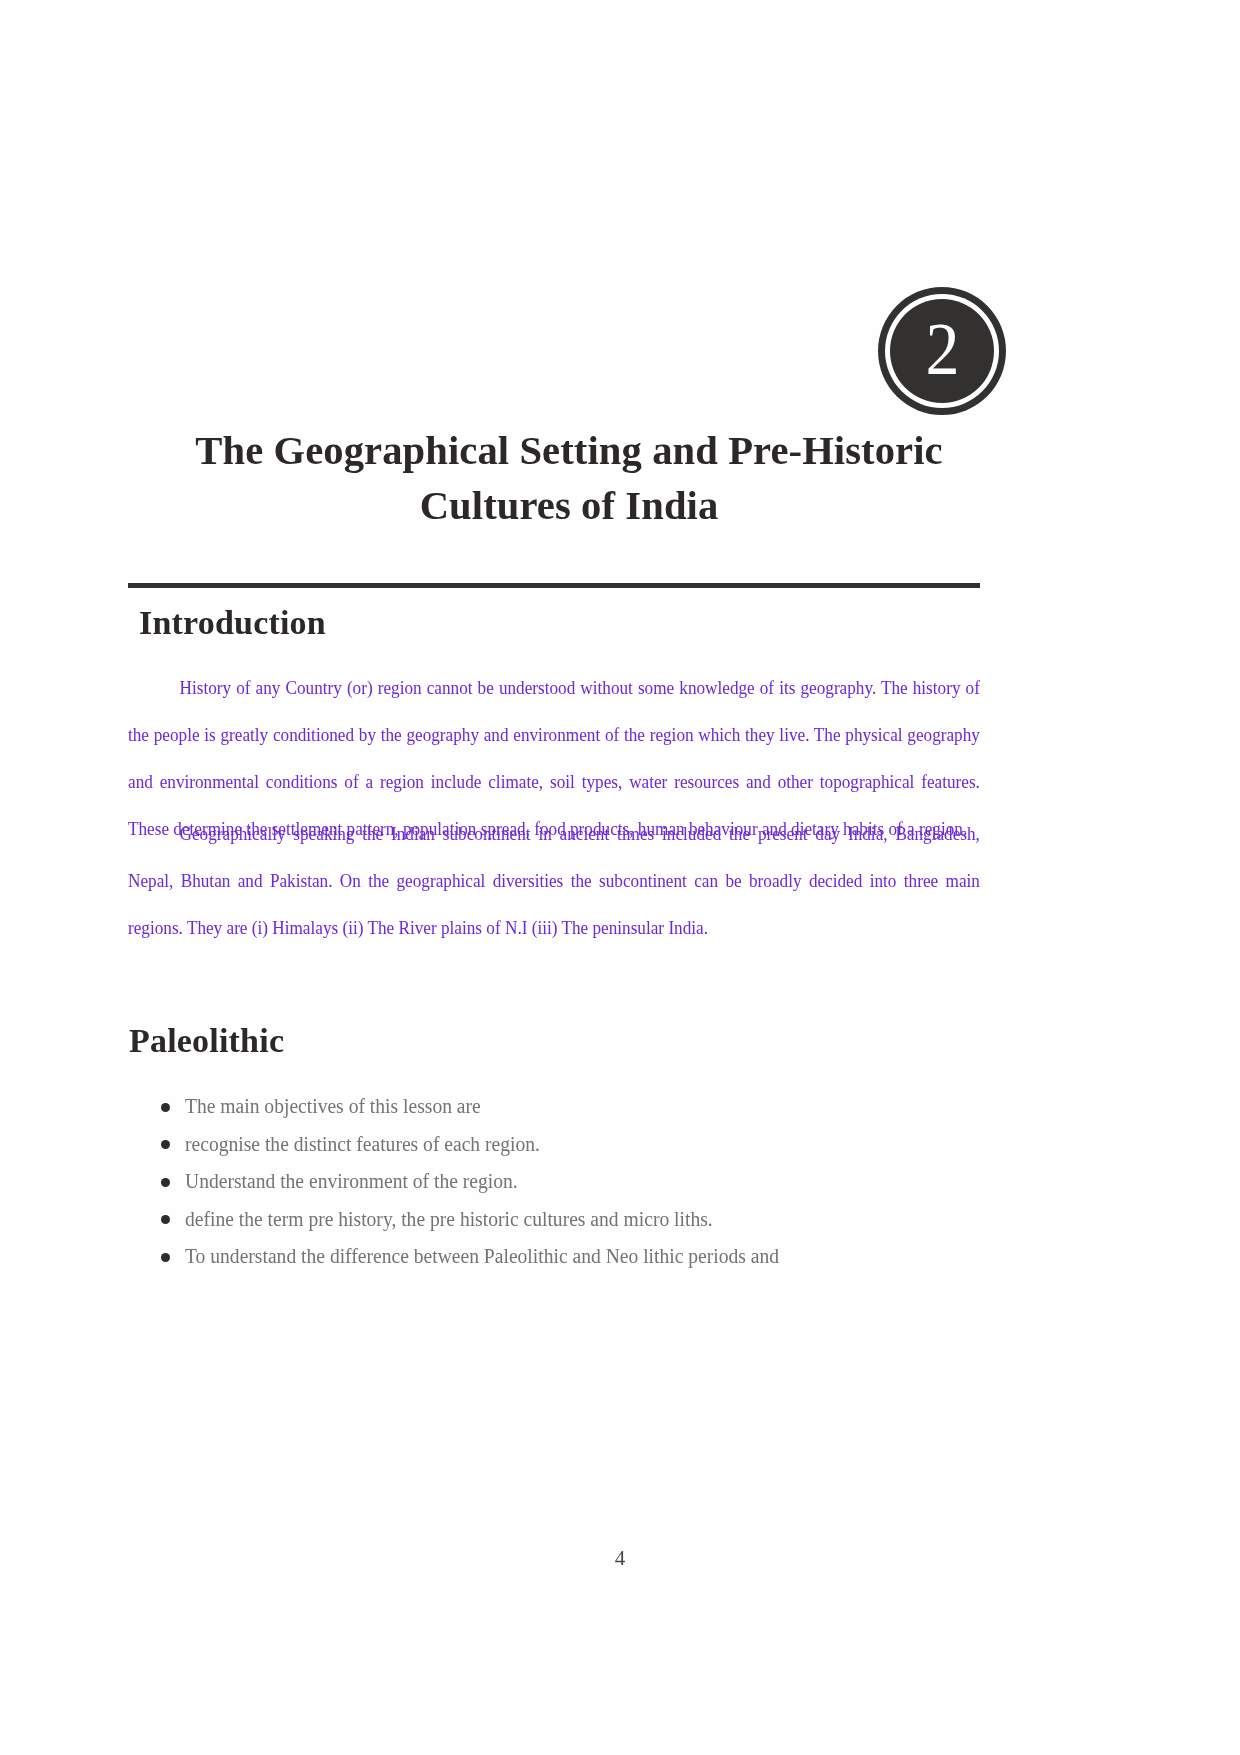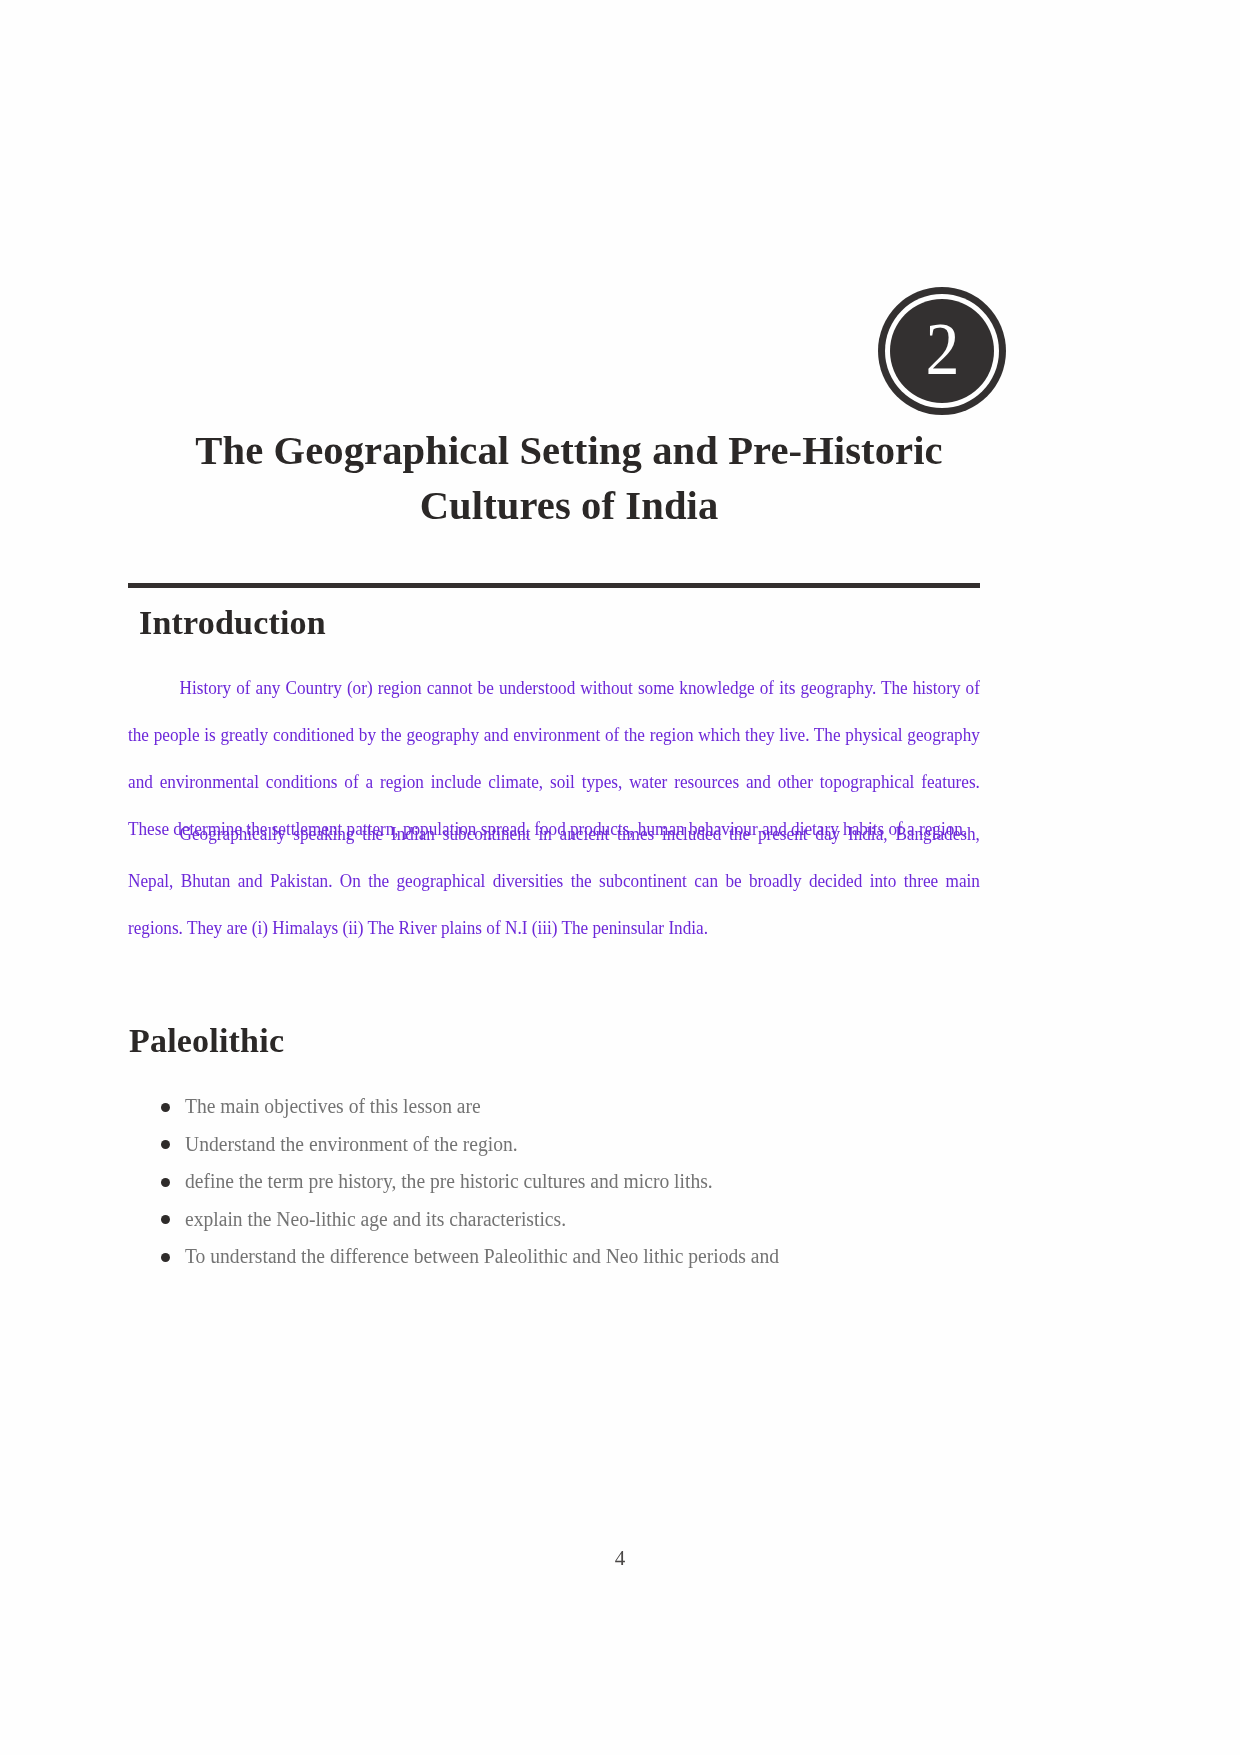--- a/index.html
+++ b/index.html
@@ -205,21 +205,21 @@
   </div>
 
   <div class="body-block" id="para-2">
     <p>Geographically speaking the Indian subcontinent in ancient times included the present day India, Bangladesh, Nepal, Bhutan and Pakistan. On the geographical diversities the subcontinent can be broadly decided into three main regions.  They are (i) Himalays  (ii) The River plains of N.I  (iii)  The peninsular India.</p>
   </div>
 
   <div class="section-heading" id="h-objectives">Paleolithic</div>
 
   <ul class="obj-list" id="objectives-list">
       <li><span class="dot"></span><span class="litext">The main objectives of this lesson are</span></li>
+      <li><span class="dot"></span><span class="litext">recognise the distinct features of each region.</span></li>
       <li><span class="dot"></span><span class="litext">Understand the environment of the region.</span></li>
       <li><span class="dot"></span><span class="litext">define the term pre history, the pre historic cultures and micro liths.</span></li>
-      <li><span class="dot"></span><span class="litext">explain the Neo-lithic age and its characteristics.</span></li>
       <li><span class="dot"></span><span class="litext">To understand the difference between Paleolithic and Neo lithic periods and</span></li>
     </ul>
 
   <div class="page-number">4</div>
 
 </div>
 
 </body></html>

